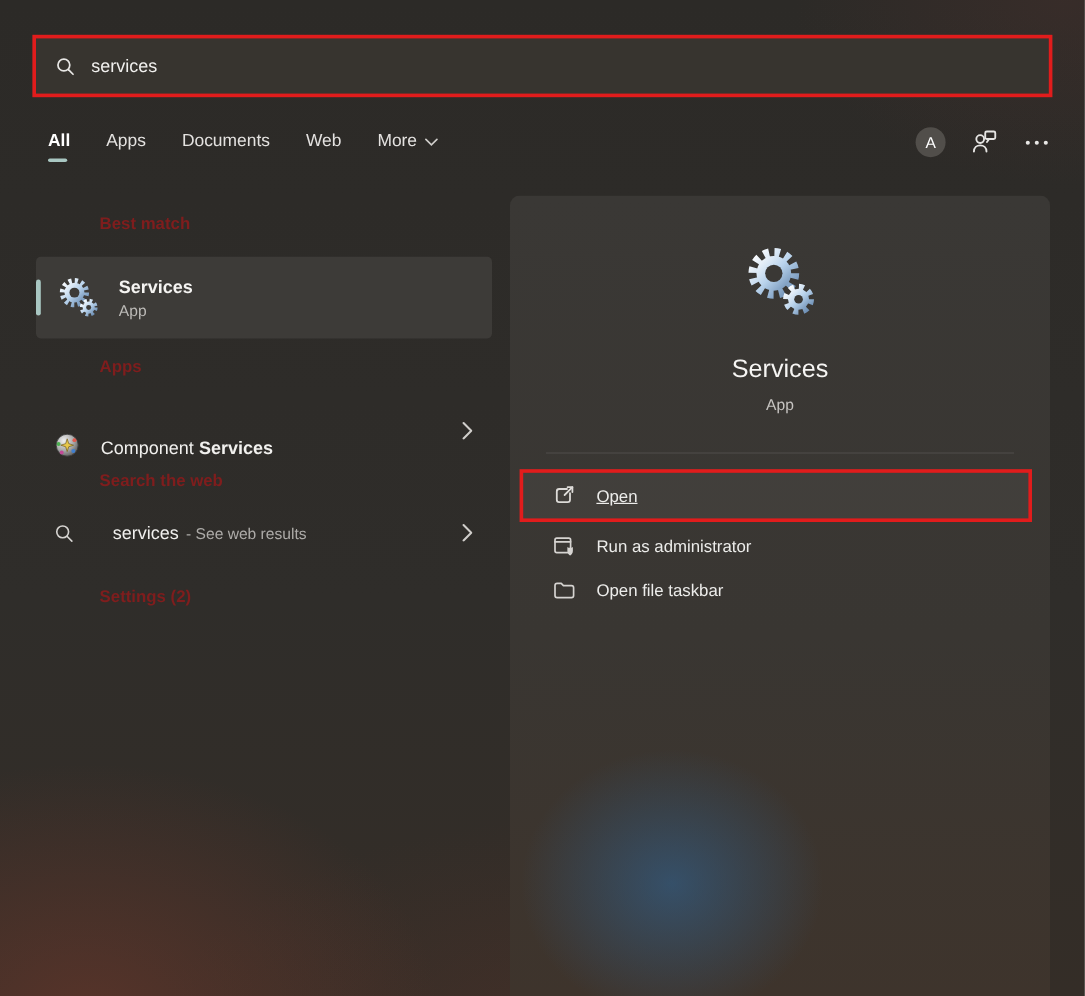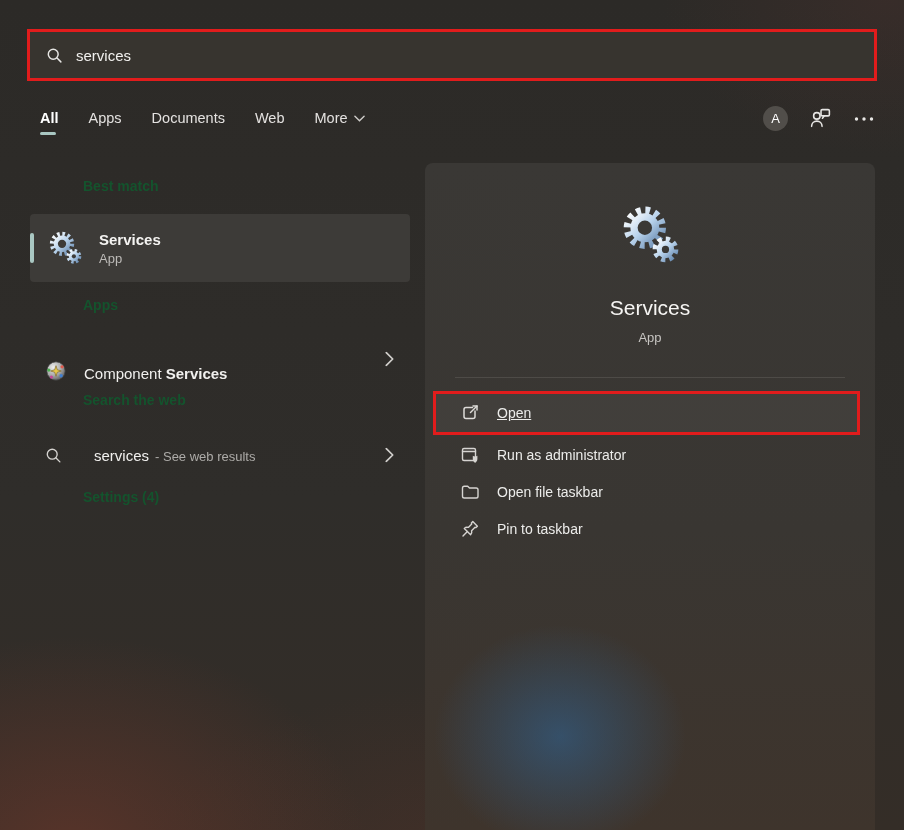--- a/index.html
+++ b/index.html
@@ -40,21 +40,21 @@
   }
 
   
   .header-icons { position:absolute; top:106px; right:29px; display:flex; align-items:center; gap:21px; }
   .avatar {
     width:25px; height:25px; border-radius:50%; background:#514e4a;
     color:#fff; font-size:13px; display:flex; align-items:center; justify-content:center;
   }
 
   
-  .section-heading { position:absolute; left:37px; font-size:14px; font-weight:700; color:#14532d;padding-left:46px; }
+  .section-heading { position:absolute; left:37px; font-size:14px; font-weight:700; color:#7f1d1d;padding-left:46px; }
   .h-best   { top:178px; }
   .h-apps   { top:297px; }
   .h-web    { top:392px; }
   .h-set    { top:489px; }
 
   .best-match-card {
     position:absolute; left:30px; top:214px; width:380px; height:68px;
     background:#3d3b38; border-radius:4px;
     display:flex; align-items:center; padding-left:16px; gap:15px;
   }
@@ -65,21 +65,21 @@
   .bm-text { display:flex; flex-direction:column; gap:3px; }
   .bm-title { font-size:15px; font-weight:700; color:#f5f4f2; }
   .bm-sub   { font-size:13px; color:#bdbbb8; }
 
   .list-row {
     position:absolute; left:30px; width:380px; height:46px;
     display:flex; align-items:center; padding-left:15px; gap:17px;
     border-radius:4px;
   }
   .row-apps { top:336px;align-items:flex-end; }
-  .row-web  { top:432px;gap:32px; }
+  .row-web  { top:421px;gap:32px; }
   .row-text { font-size:15px; color:#f1f0ee; }
   .row-text b { font-weight:700; }
   .row-dim  { font-size:13px; color:#adaba8; margin-left:6px; }
   .row-chevron { position:absolute; right:16px; top:50%; transform:translateY(-50%); }
 
   
   .right-panel {
     position:absolute; left:425px; top:163px; width:450px; height:667px;
     border-radius:8px 8px 0 0;
     background:
@@ -211,21 +211,21 @@
       <line x1="13" y1="13" x2="17.5" y2="17.5"></line>
   </svg>
   <span class="row-text">
     <span>services</span><span class="row-dim">- See web results</span>
   </span>
   <svg class="row-chevron" width="9" height="15" viewBox="0 0 8 14" fill="none" stroke="#d0cecb" stroke-width="1.6" stroke-linecap="round" stroke-linejoin="round">
     <polyline points="1,1 7,7 1,13"></polyline>
   </svg>
 </div>
 
-<div class="section-heading h-set">Settings (4)</div>
+<div class="section-heading h-set">Settings (2)</div>
 
 <div class="right-panel">
 
   <svg class="app-icon-large" width="66" height="66" viewBox="0 0 64 64">
     <defs>
       <linearGradient id="gearGradB" x1="0" y1="0" x2="1" y2="1">
         <stop offset="0" stop-color="#ffffff"></stop>
           <stop offset="0.5" stop-color="#b9d3ec"></stop>
           <stop offset="1" stop-color="#688ab0"></stop>
       </linearGradient>
@@ -263,22 +263,15 @@
     </div>
 
     <div class="action-row">
       <svg width="20" height="20" viewBox="0 0 20 20" fill="none" stroke="#d6d4d1" stroke-width="1.4" stroke-linecap="round" stroke-linejoin="round">
         <path d="M2.5 6 c0-1 .7-1.8 1.8-1.8 h3.4 l1.8 1.8 h6.7 c1 0 1.8 .8 1.8 1.8 v6.4 c0 1-.8 1.8-1.8 1.8 H4.3 c-1 0-1.8-.8-1.8-1.8 z"></path>
       </svg>
       <span>Open file taskbar</span>
     </div>
 
 
-    <div class="action-row">
-      <svg width="20" height="20" viewBox="0 0 20 20" fill="none" stroke="#d6d4d1" stroke-width="1.4" stroke-linecap="round" stroke-linejoin="round">
-        <path d="M12.8 2.6 L17.4 7.2 L16 8.6 L15 8.3 L11.6 11.7 C12 13.1 11.7 14.6 10.6 15.7 L4.3 9.4 C5.4 8.3 6.9 8 8.3 8.4 L11.7 5 L11.4 4 Z"></path>
-        <line x1="7.4" y1="12.6" x2="3" y2="17"></line>
-      </svg>
-      <span>Pin to taskbar</span>
-    </div>
 
   </div>
 </div>
 
 </body></html>

